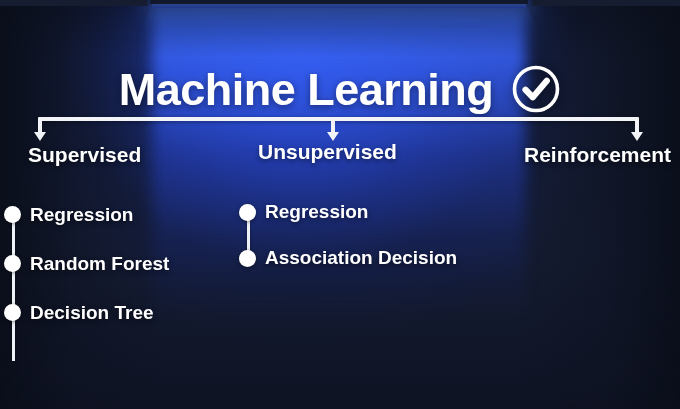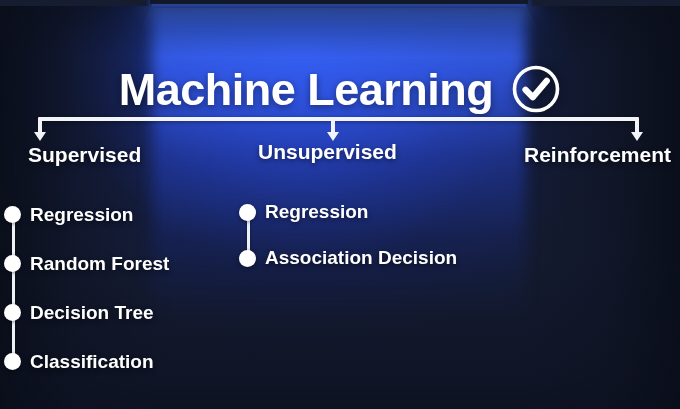--- a/index.html
+++ b/index.html
@@ -274,24 +274,20 @@
         <span class="item-label">Regression</span>
       </div>
       <div class="item">
         <span class="dot"></span>
         <span class="item-label">Random Forest</span>
       </div>
       <div class="item">
         <span class="dot"></span>
         <span class="item-label">Decision Tree</span>
       </div>
-      <div class="item">
-        <span class="dot"></span>
-        <span class="item-label">Classification</span>
-      </div>
     </div>
 
     <div class="col col-unsupervised">
       <div class="spine"></div>
 
       <div class="item">
         <span class="dot"></span>
         <span class="item-label">Regression</span>
       </div>
       <div class="item">

